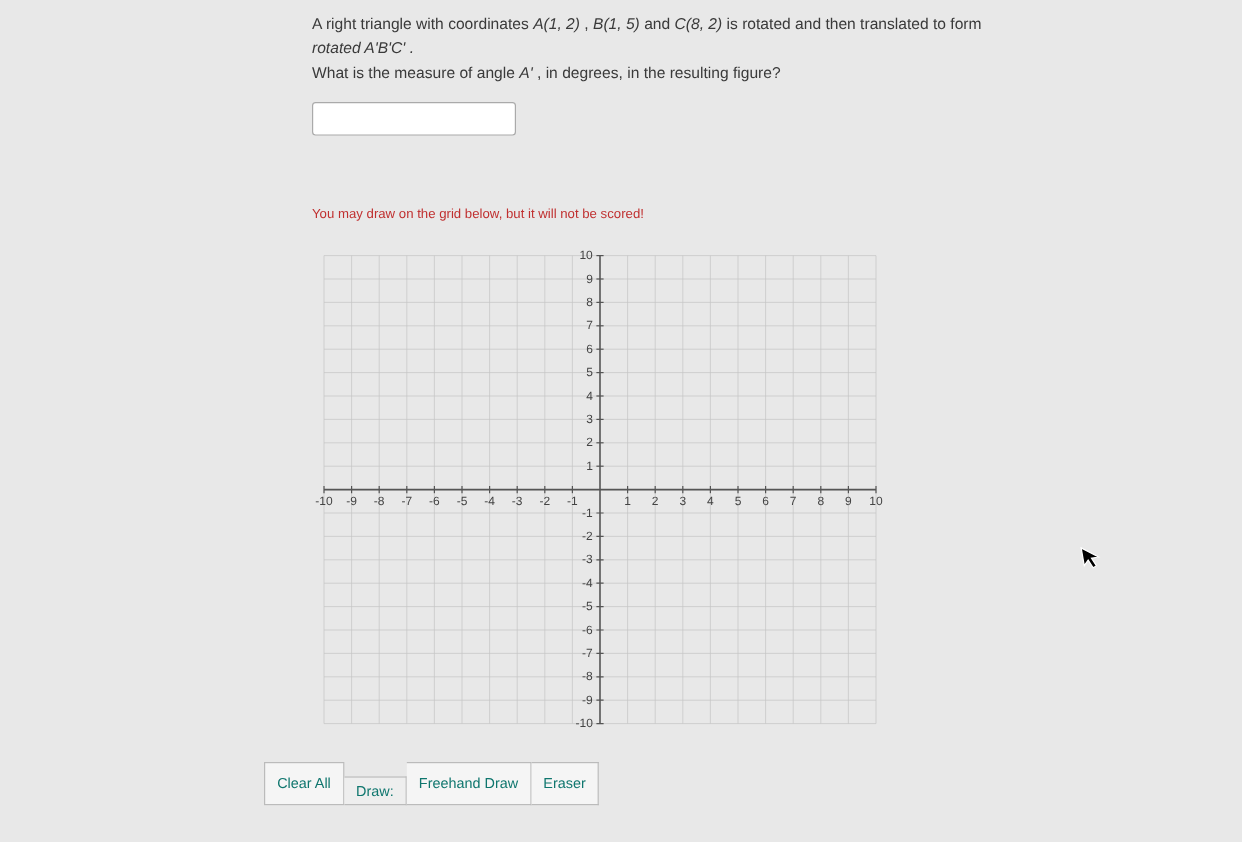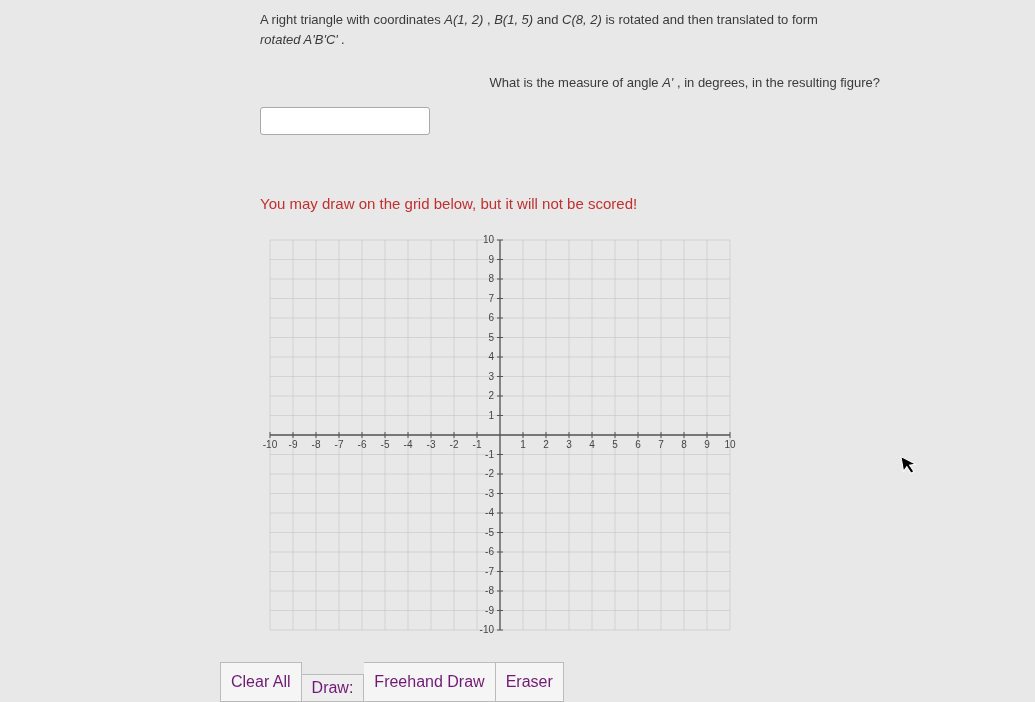--- a/index.html
+++ b/index.html
@@ -27,43 +27,43 @@
     width: 170px;
     height: 28px;
     border: 1px solid #aaa;
     border-radius: 3px;
     background: #fff;
     padding: 0 6px;
     font-size: 13px;
   }
   .note {
     margin-top: 60px;
-    font-size: 15px;
+    font-size: 11px;
     color: #c03030;
   }
   .grid-container {
     margin-left: -50px;
     margin-top: 8px;
     position: relative;
   }
   .grid-svg {
     display: block;
   }
   .toolbar {
     margin-top: 2px;
     margin-left: 10px;
     display: flex;
     gap: 0;
   }
   .toolbar button, .toolbar .label-static {
-    font-size: 16px;
+    font-size: 12px;
     padding: 4px 10px;
     border: 1px solid #bbb;
     background: #f5f5f5;
-    color: #701a75;
+    color: #0f766e;
     cursor: pointer;
   }
   .toolbar .label-static {
     background: #eee;
     cursor: default;
     border-left: none;
     margin-top: 12px;
   }
   .toolbar button + button, .toolbar .label-static + button {
     border-left: none;
@@ -85,21 +85,21 @@
     <span>A right triangle with coordinates </span>
     <span class="math">A(1, 2)</span>
     <span> , </span>
     <span class="math">B(1, 5)</span>
     <span> and </span>
     <span class="math">C(8, 2)</span>
     <span> is rotated and then translated to form</span>
     <br>
     <span class="math">rotated A'B'C' .</span>
   </p>
-  <p class="question-text" style="margin-top:24px;text-align:right;">
+  <p class="question-text" style="margin-top:2px;">
     <span>What is the measure of angle </span>
     <span class="math">A'</span>
     <span> , in degrees, in the resulting figure?</span>
   </p>
 
   <input type="text" class="answer-input" value="" style="">
 
   <p class="note">You may draw on the grid below, but it will not be scored!</p>
 
   <div class="grid-container">

